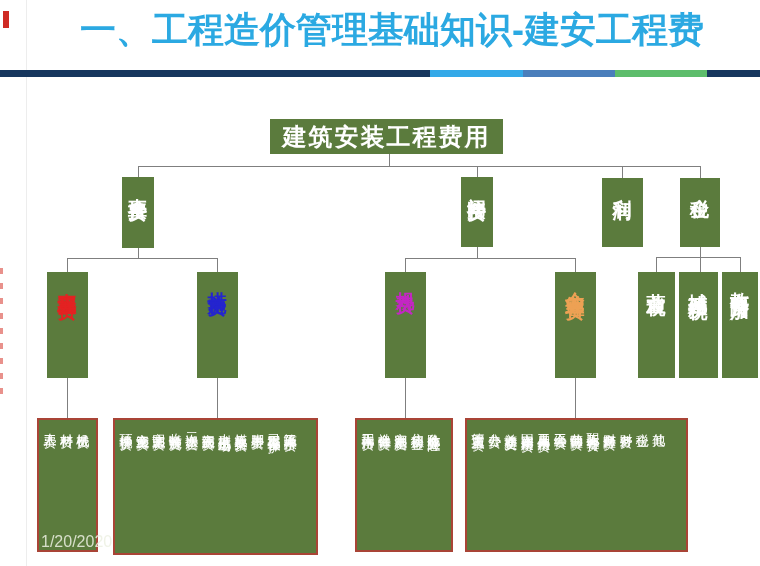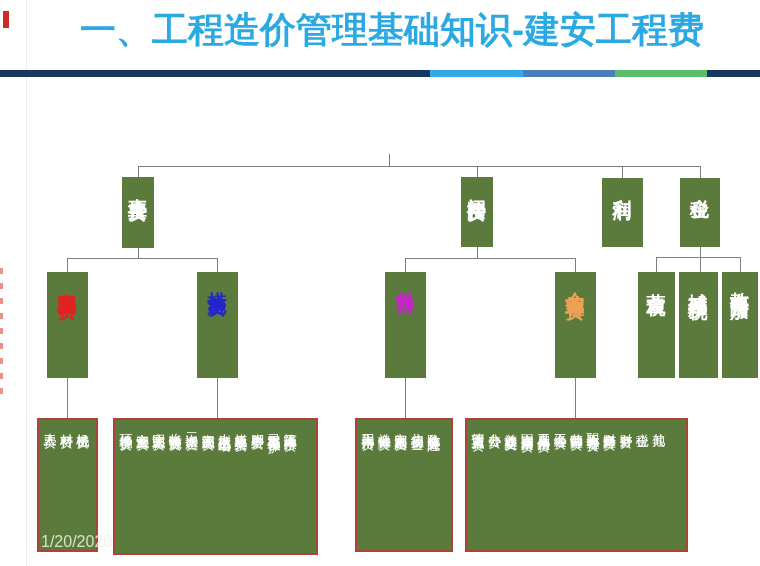--- a/index.html
+++ b/index.html
@@ -86,20 +86,23 @@
   <div class="line" style="left:656px;top:257px;width:85px;height:1px;"></div>
   <div class="line" style="left:656px;top:257px;width:1px;height:15px;"></div>
   <div class="line" style="left:700px;top:257px;width:1px;height:15px;"></div>
   <div class="line" style="left:740px;top:257px;width:1px;height:15px;"></div>
 
   <div class="line" style="left:67px;top:378px;width:1px;height:40px;"></div>
   <div class="line" style="left:217px;top:378px;width:1px;height:40px;"></div>
   <div class="line" style="left:405px;top:378px;width:1px;height:40px;"></div>
   <div class="line" style="left:575px;top:378px;width:1px;height:40px;"></div>
 
+  <div class="node hnode" style="left:270px;top:119px;width:233px;height:35px;">
+    <span>建筑安装工程费用</span>
+  </div>
 
   <div class="node vwrap" style="left:122px;top:177px;width:32px;height:71px;">
     <span class="vtext t-white">直接费</span>
   </div>
   <div class="node vwrap" style="left:461px;top:177px;width:32px;height:70px;">
     <span class="vtext t-white">间接费</span>
   </div>
   <div class="node vwrap" style="left:602px;top:178px;width:41px;height:69px;">
     <span class="vtext t-white">利润</span>
   </div>

